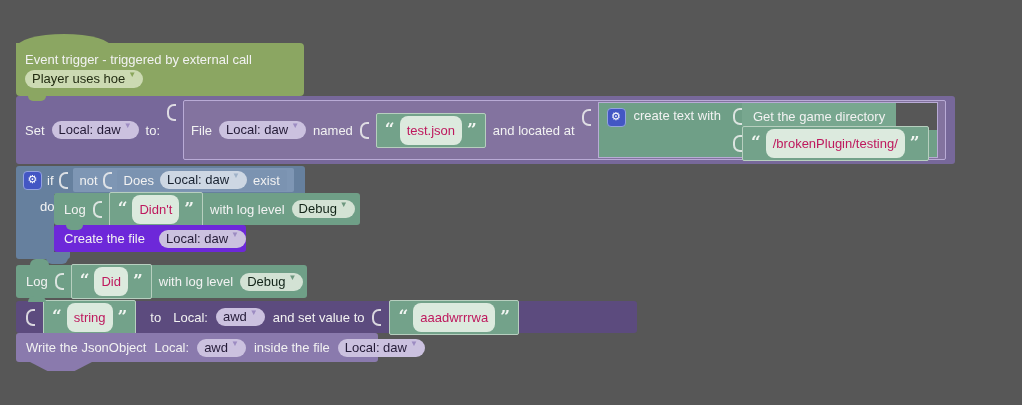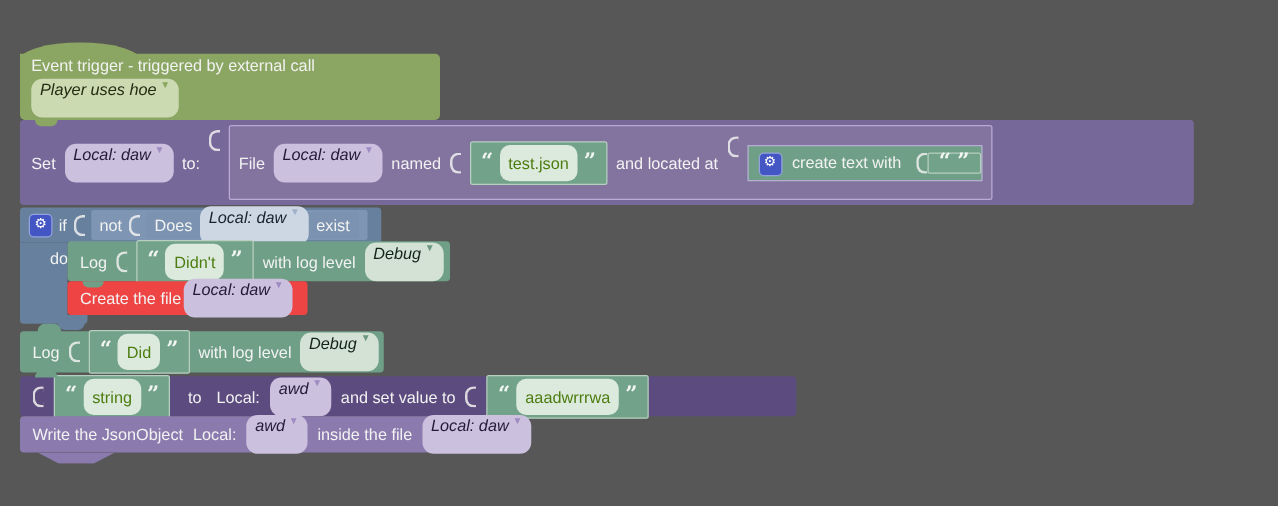--- a/index.html
+++ b/index.html
@@ -2,33 +2,33 @@
 <html><head>
 <meta charset="utf-8">
 <style>
   html,body{margin:0;padding:0;background:#575757;}
   .canvas{position:relative;width:1022px;height:405px;background:#575757;
     font-family:"Liberation Sans",sans-serif;font-size:13px;color:#f2f2f2;overflow:hidden;}
   .abs{position:absolute;box-sizing:border-box;}
   .block{display:flex;align-items:center;white-space:nowrap;border-radius:3px;}
   .row{display:flex;align-items:center;}
   
-  .dd{display:inline-flex;align-items:center;gap:3px;border-radius:9px;padding:1px 7px 15px;
-      line-height:15px;white-space:nowrap;flex:none;font-style:italic;}
+  .dd{display:inline-flex;align-items:center;gap:3px;border-radius:9px;padding:1px 7px 2px;
+      line-height:15px;white-space:nowrap;flex:none;}
   .dd .arr{font-size:8px;transform:translateY(-4px);}
   .dd-ev{background:#ccdab2;color:#222c12;} .dd-ev .arr{color:#8aa65c;}
   .dd-purple{background:#cbc1df;color:#231a36;} .dd-purple .arr{color:#9d8cc2;}
   .dd-blue{background:#cdd7e3;color:#182230;} .dd-blue .arr{color:#9fb2c8;}
   .dd-teal{background:#d3e2d4;color:#122418;} .dd-teal .arr{color:#6d977f;}
   
   .str{display:inline-flex;align-items:center;gap:5px;background:#73a28a;border:1px solid #b7cfbf;
        padding:2px 8px;border-radius:2px;white-space:nowrap;flex:none;}
   .str .q{font-family:"DejaVu Serif",serif;font-weight:bold;font-size:17px;line-height:8px;
           height:11px;color:#f2f6f2;}
-  .str .fld{background:#dceade;color:#4d7c0f;border-radius:8px;padding:6px 7px;line-height:17px;}
+  .str .fld{background:#dceade;color:#be185d;border-radius:8px;padding:6px 7px;line-height:17px;}
   
   .sock{width:7px;height:13px;border:2px solid rgba(240,240,240,.85);border-right:none;
         border-radius:7px 0 0 7px;flex:none;}
   .sockTop{align-self:flex-start;margin-top:8px;}
   
   .gear{width:17px;height:17px;background:#4356c4;border:1px solid #93a2de;border-radius:4px;
         color:#fff;font-size:11px;line-height:15px;text-align:center;flex:none;}
   .hat{position:absolute;left:16px;top:34px;width:96px;height:14px;background:#8ba662;
        border-radius:48px 48px 0 0 / 14px 14px 0 0;}
   .event{flex-direction:column;align-items:flex-start;justify-content:center;gap:3px;
@@ -43,21 +43,21 @@
             padding:0 11px;flex:none;}
   .emptyslot{width:41px;align-self:stretch;background:#575757;flex:none;}
   .bump{position:absolute;z-index:3;}
 </style>
 </head>
 <body>
 
 <div class="canvas">
 
   <div class="hat"></div>
-  <div class="abs block event" style="left:16px;top:43px;width:336px;height:53px;">
+  <div class="abs block event" style="left:16px;top:43px;width:288px;height:53px;">
     <div>Event trigger - triggered by external call</div>
     <div class="row" style="gap:6px;">
       <span class="dd dd-ev">
         <span>Player uses hoe</span>
         <span class="arr">▼</span>
       </span>
     </div>
   </div>
 
   <div class="abs block" style="left:16px;top:96px;width:939px;height:68px;background:#77689a;gap:7px;padding-left:9px;">
@@ -86,22 +86,30 @@
       <span class="sock sockTop"></span>
 
       <div class="createtext">
         <div class="ct-left">
           <span class="gear">⚙</span>
           <span>create text with</span>
         </div>
         <div class="ct-right">
           <div class="ct-row">
             <span class="sock"></span>
+            <div class="subblock">
+              <span>Get the game directory</span>
+            </div>
+            <div class="emptyslot"></div>
+          </div>
+          <div class="ct-row">
+            <span class="sock"></span>
             <span class="str">
               <span class="q">“</span>
+              <span class="fld">/brokenPlugin/testing/</span>
               <span class="q">”</span>
             </span>
           </div>
         </div>
       </div>
     </div>
   </div>
   <div class="bump" style="left:28px;top:96px;width:18px;height:5px;background:#8ba662;border-radius:0 0 6px 6px;"></div>
 
   <div class="abs block" style="left:16px;top:166px;width:289px;height:28px;background:#66809e;gap:5px;padding-left:7px;border-radius:3px 3px 0 0;">
@@ -136,21 +144,21 @@
       <span class="fld">Didn't</span>
       <span class="q">”</span>
     </span>
     <span>with log level</span>
     <span class="dd dd-teal">
       <span>Debug</span>
       <span class="arr">▼</span>
     </span>
   </div>
 
-  <div class="abs block" style="left:54px;top:225px;width:192px;height:27px;background:#ef4444;gap:2px;padding:0 10px;text-align:right;">
+  <div class="abs block" style="left:54px;top:225px;width:192px;height:27px;background:#6d28d9;gap:14px;padding:0 10px;text-align:right;">
     <span>Create the file</span>
     <span class="dd dd-purple">
       <span>Local: daw</span>
       <span class="arr">▼</span>
     </span>
   </div>
   <div class="bump" style="left:66px;top:225px;width:17px;height:5px;background:#6f9f87;border-radius:0 0 6px 6px;"></div>
 
   <div class="bump" style="left:30px;top:259px;width:19px;height:7px;background:#6f9f87;border-radius:6px 6px 0 0;"></div>
   <div class="abs block" style="left:16px;top:265px;width:291px;height:33px;background:#6f9f87;gap:7px;padding:0 10px;">

